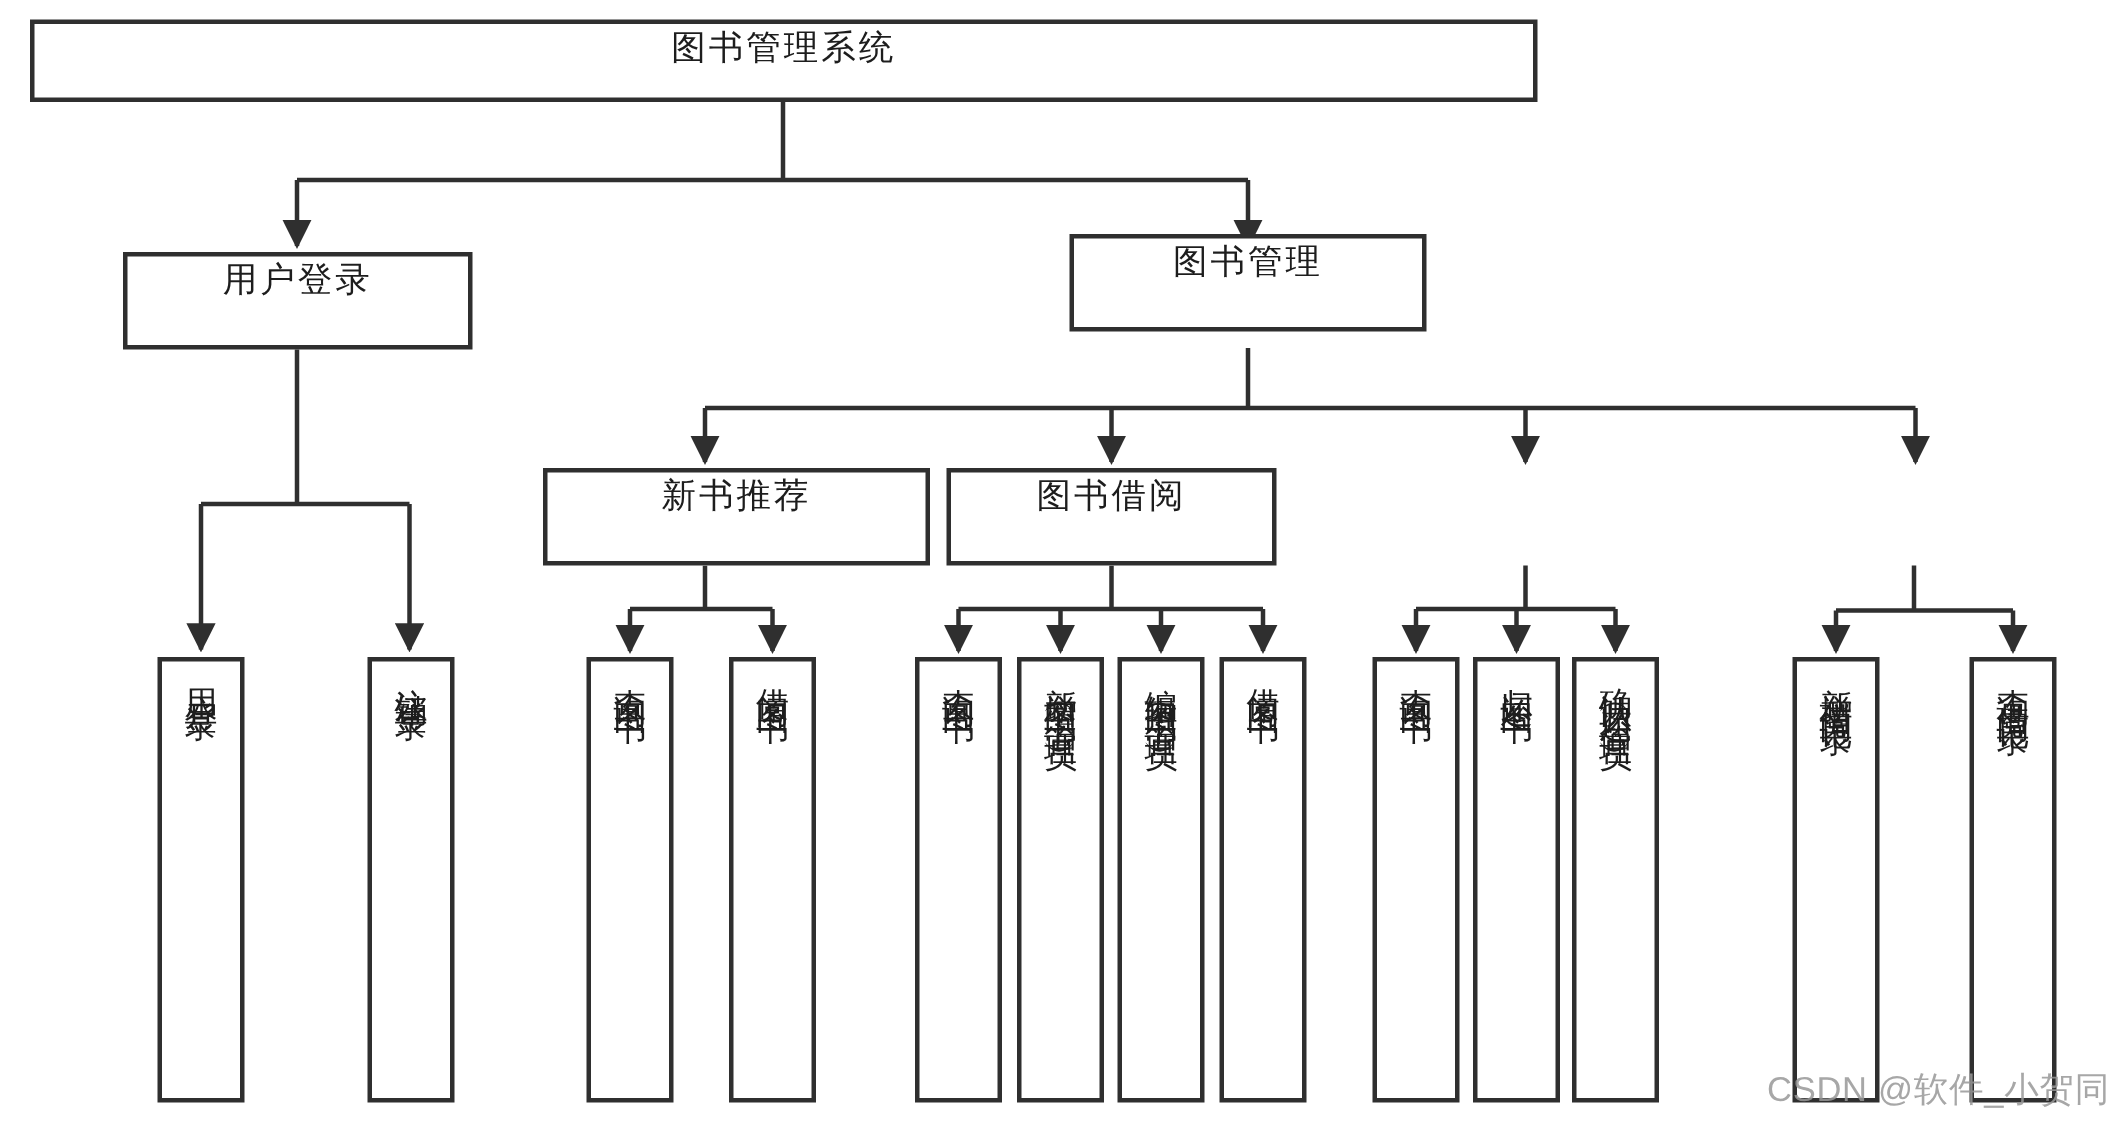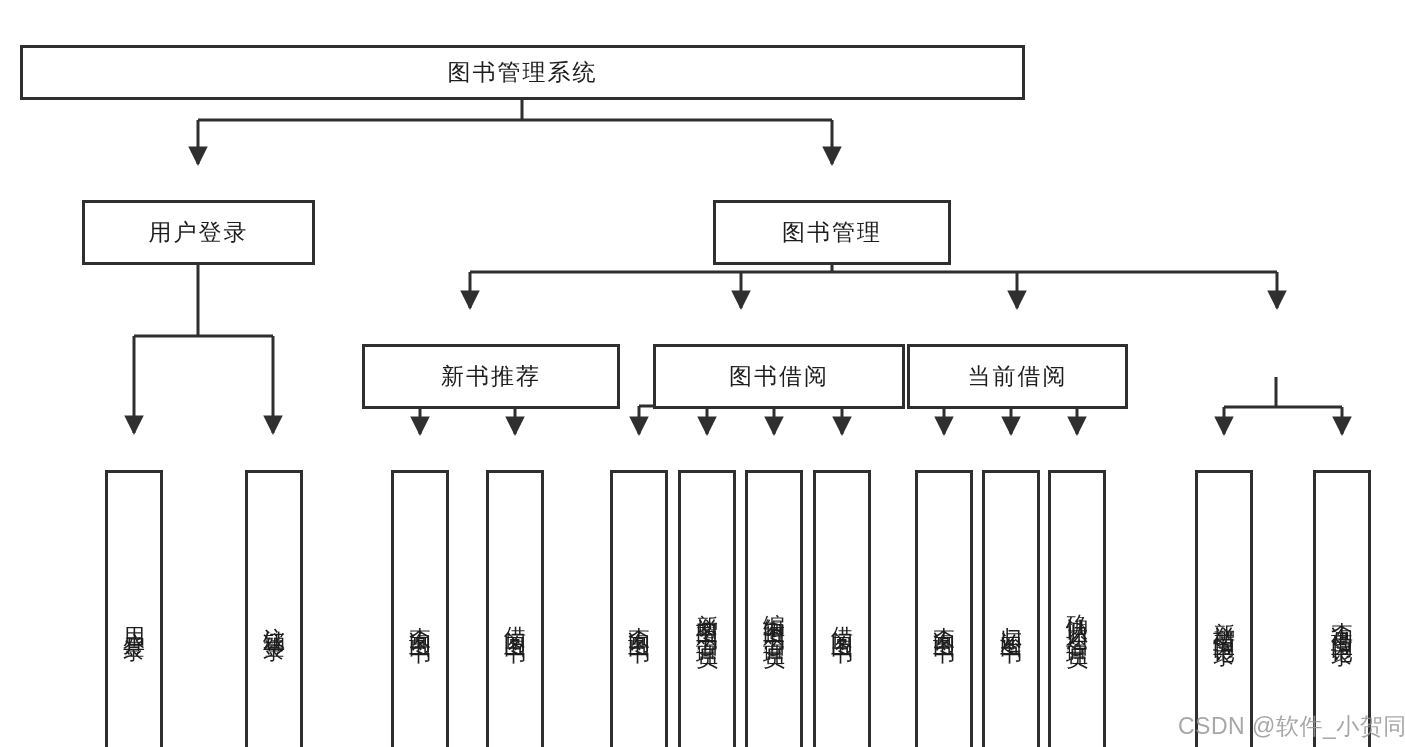--- a/index.html
+++ b/index.html
@@ -3,23 +3,22 @@
 <meta charset="utf-8">
 <style>
   html,body{margin:0;padding:0;background:#fff;}
   .canvas{
     position:relative;width:1405px;height:747px;background:#ffffff;
     font-family:"Liberation Sans",sans-serif;overflow:hidden;
   }
   .edges{position:absolute;left:0;top:0;width:1405px;height:747px;}
   .box{
     position:absolute;box-sizing:border-box;background:#ffffff;
-    border:3px solid #2f2f2f;display:flex;align-items:center;justify-content:center;
+    border:3px solid #2f2f2f;display:flex;justify-content:center;
     color:#1d1d1d;
-    margin-top:32px;
   }
   .hlbl{font-size:23px;letter-spacing:2px;white-space:nowrap;}
   .vlbl{
     writing-mode:vertical-rl;text-orientation:mixed;
     font-size:22px;letter-spacing:5px;line-height:1;white-space:nowrap;
   }
   .watermark{
     position:absolute;left:1178px;top:711px;width:220px;
     font-size:23px;color:rgba(152,152,152,0.85);white-space:nowrap;
     pointer-events:none;z-index:10;letter-spacing:0.5px;
@@ -85,32 +84,29 @@
     </g>
   </svg>
 
   <div class="box" style="left:20px;top:13px;width:1005px;height:55px">
     <span class="hlbl">图书管理系统</span>
   </div>
 
   <div class="box" style="left:82px;top:168px;width:233px;height:65px">
     <span class="hlbl">用户登录</span>
   </div>
-  <div class="box" style="left:713px;top:168px;width:238px;height:65px">
+  <div class="box" style="left:713px;top:156px;width:238px;height:65px">
     <span class="hlbl">图书管理</span>
   </div>
 
   <div class="box" style="left:362px;top:312px;width:258px;height:65px">
     <span class="hlbl">新书推荐</span>
   </div>
-  <div class="box" style="left:653px;top:312px;width:252px;height:65px">
+  <div class="box" style="left:631px;top:312px;width:220px;height:65px">
     <span class="hlbl">图书借阅</span>
-  </div>
-  <div class="box" style="left:907px;top:312px;width:221px;height:65px">
-    <span class="hlbl">当前借阅</span>
   </div>
 
   <div class="box" style="left:105px;top:438px;width:58px;height:297px">
     <span class="vlbl">用户登录</span>
   </div>
   <div class="box" style="left:245px;top:438px;width:58px;height:297px">
     <span class="vlbl">注销登录</span>
   </div>
 
   <div class="box" style="left:391px;top:438px;width:58px;height:297px">

